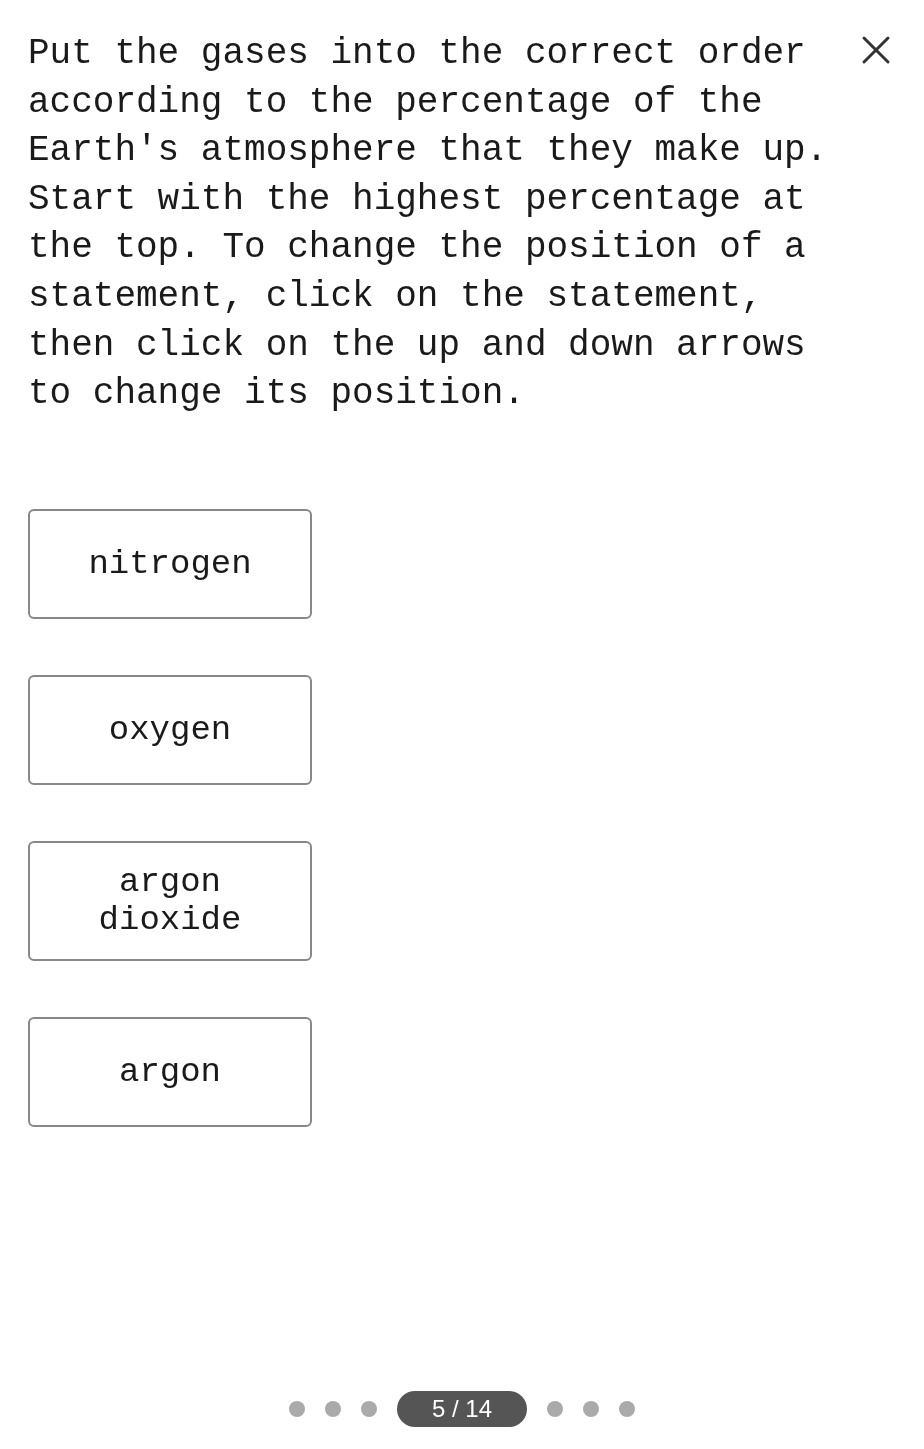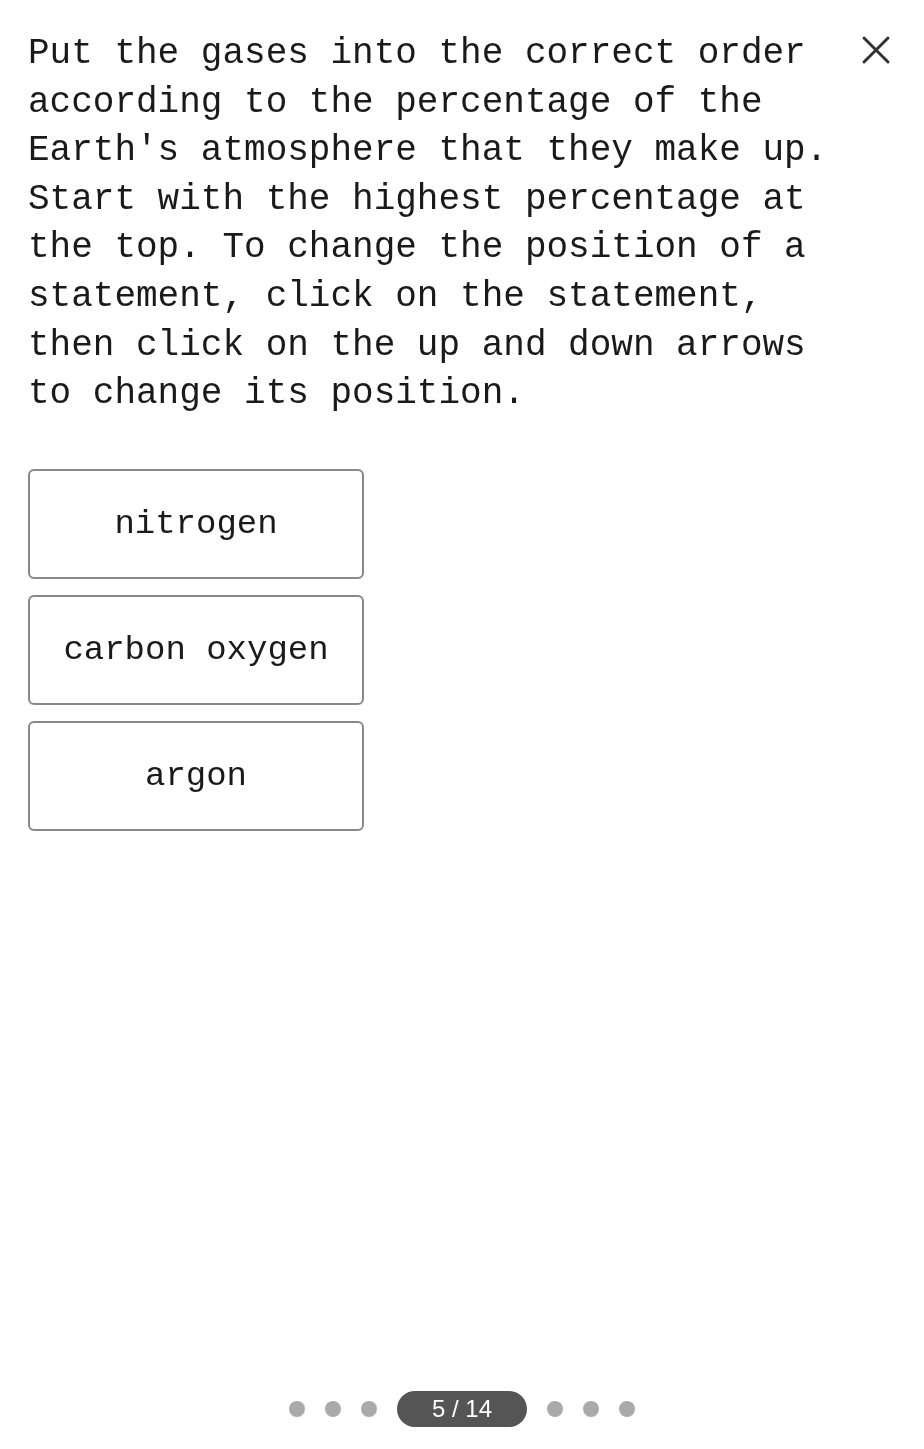--- a/index.html
+++ b/index.html
@@ -54,30 +54,31 @@
     }
 
     .items-list {
       margin-top: 50px;
       display: flex;
       flex-direction: column;
       gap: 16px;
     }
 
     .gas-item {
-      width: 336px;
+      width: 284px;
       min-height: 110px;
       border: 2.5px solid #888888;
       border-radius: 6px;
       display: flex;
       align-items: center;
       justify-content: center;
       cursor: pointer;
       background: #ffffff;
       padding: 20px 16px;
+      margin-top: 40px;
     }
 
     .gas-item-label {
       font-size: 34px;
       color: #1a1a1a;
       font-weight: 400;
       text-align: center;
     }
 
     .bottom-nav {
@@ -127,21 +128,24 @@
 
   <p class="instructions-text">Put the gases into the correct order according to the percentage of the Earth's atmosphere that they make up.
 Start with the highest percentage at the top.
 To change the position of a statement, click on the statement, then click on the up and down arrows to change its position.</p>
 
   <div class="items-list">
   <div class="gas-item">
         <span class="gas-item-label">nitrogen</span>
       </div>
       <div class="gas-item">
-        <span class="gas-item-label">carbon oxygen</span>
+        <span class="gas-item-label">oxygen</span>
+      </div>
+      <div class="gas-item">
+        <span class="gas-item-label">argon dioxide</span>
       </div>
       <div class="gas-item">
         <span class="gas-item-label">argon</span>
       </div>
     </div>
 
 </div>
 
 <div class="bottom-nav">
 <div class="nav-dot"></div>

